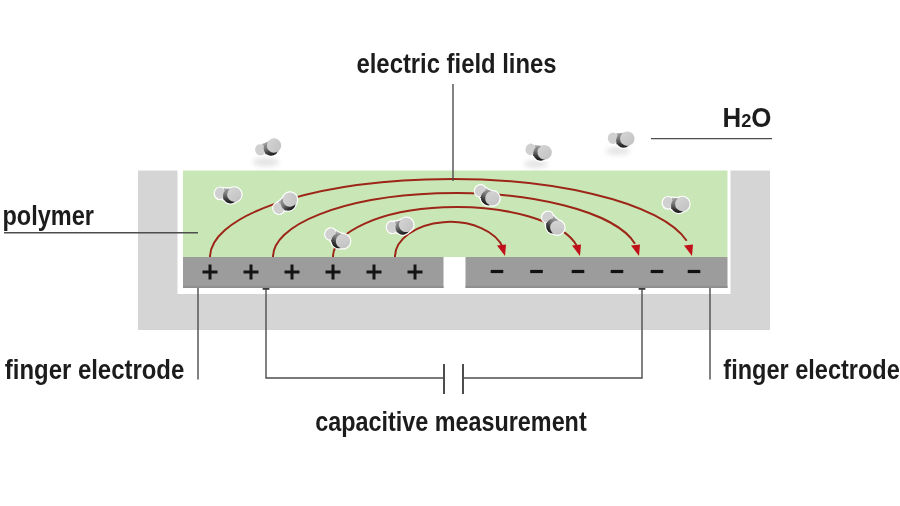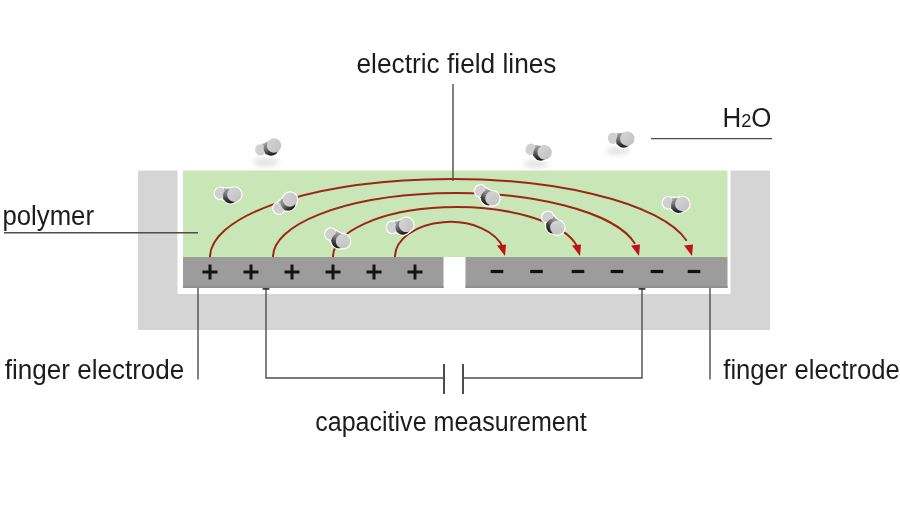--- a/index.html
+++ b/index.html
@@ -1,16 +1,16 @@
 <!DOCTYPE html>
 <html><head>
 <meta charset="utf-8">
 <style>
   html,body{margin:0;padding:0;background:#fff;}
-  .stage{position:relative;width:900px;height:506px;background:#fff;overflow:hidden;}
+  .stage{position:relative;width:900px;height:506px;background:#fff;overflow:hidden;font-weight:bold;}
   svg{display:block;}
   text{font-family:"Liberation Sans",sans-serif;fill:#1c1c1c;}
 </style>
 </head>
 <body>
 <div class="stage">
 <svg width="900" height="506" viewBox="0 0 900 506">
   <defs>
     <filter id="soft" x="-60%" y="-120%" width="220%" height="340%">
           <feGaussianBlur stdDeviation="2.6"></feGaussianBlur>

